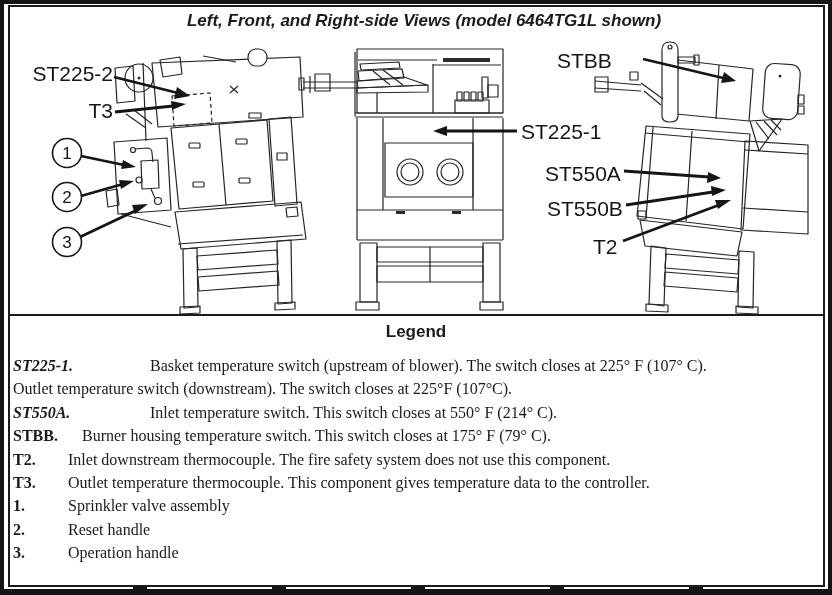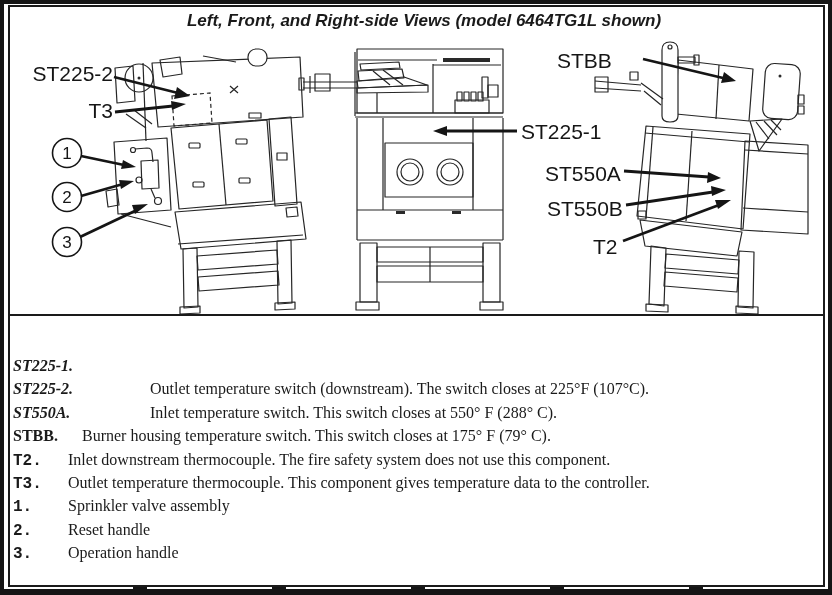--- a/index.html
+++ b/index.html
@@ -23,21 +23,21 @@
   .vnum{font-family:"Liberation Sans",sans-serif;font-size:17px;fill:#151515;}
   .cnum{fill:#fff;stroke:#151515;stroke-width:1.6;}
   .legend-heading{position:absolute;top:322px;left:0;width:100%;text-align:center;
                   font-weight:bold;font-size:17px;}
   .legend{position:absolute;top:354px;left:13px;right:14px;
           font-family:"Liberation Serif",serif;font-size:16px;}
   .lrow{display:flex;align-items:baseline;height:23.4px;line-height:23.4px;white-space:nowrap;}
   .lkey{font-weight:bold;flex:0 0 auto;}
   .k-wide{width:137px;font-style:italic;}
   .k-mid{width:69px;}
-  .k-narrow{width:55px;font-family:Liberation Mono, monospace;}
+  .k-narrow{width:55px;}
   .ltext{flex:1 1 auto;overflow:hidden;}
 </style>
 </head>
 <body>
 
 <div class="page">
 
   <div class="fig-title">Left, Front, and Right-side Views (model 6464TG1L shown)</div>
 
   <svg class="diagram-svg" viewBox="0 0 832 316">
@@ -235,32 +235,33 @@
     </g>
     <g>
       <text class="vlabel" x="593" y="254" text-anchor="start">T2</text>
       <path class="ar" d="M623,241 L719,205"></path>
       <polygon class="ah" points="731,200 718,209 715,200"></polygon>
     </g>
   </svg>
 
   <div class="divider"></div>
 
+  <div class="legend-heading">Legend</div>
 
   <div class="legend">
     <div class="lrow">
       <span class="lkey k-wide">ST225-1.</span>
-    </div>
-    <div class="lrow">
-      <span class="lkey k-wide">ST225-2.</span>
+      <span class="ltext">Basket temperature switch (upstream of blower). The switch closes at 225° F (107° C).</span>
+    </div>
+    <div class="lrow">
       <span class="ltext">Outlet temperature switch (downstream). The switch closes at 225°F (107°C).</span>
     </div>
     <div class="lrow">
       <span class="lkey k-wide">ST550A.</span>
-      <span class="ltext">Inlet temperature switch. This switch closes at 550° F (288° C).</span>
+      <span class="ltext">Inlet temperature switch. This switch closes at 550° F (214° C).</span>
     </div>
     <div class="lrow">
       <span class="lkey k-mid">STBB.</span>
       <span class="ltext">Burner housing temperature switch. This switch closes at 175° F (79° C).</span>
     </div>
     <div class="lrow">
       <span class="lkey k-narrow">T2.</span>
       <span class="ltext">Inlet downstream thermocouple. The fire safety system does not use this component.</span>
     </div>
     <div class="lrow">

